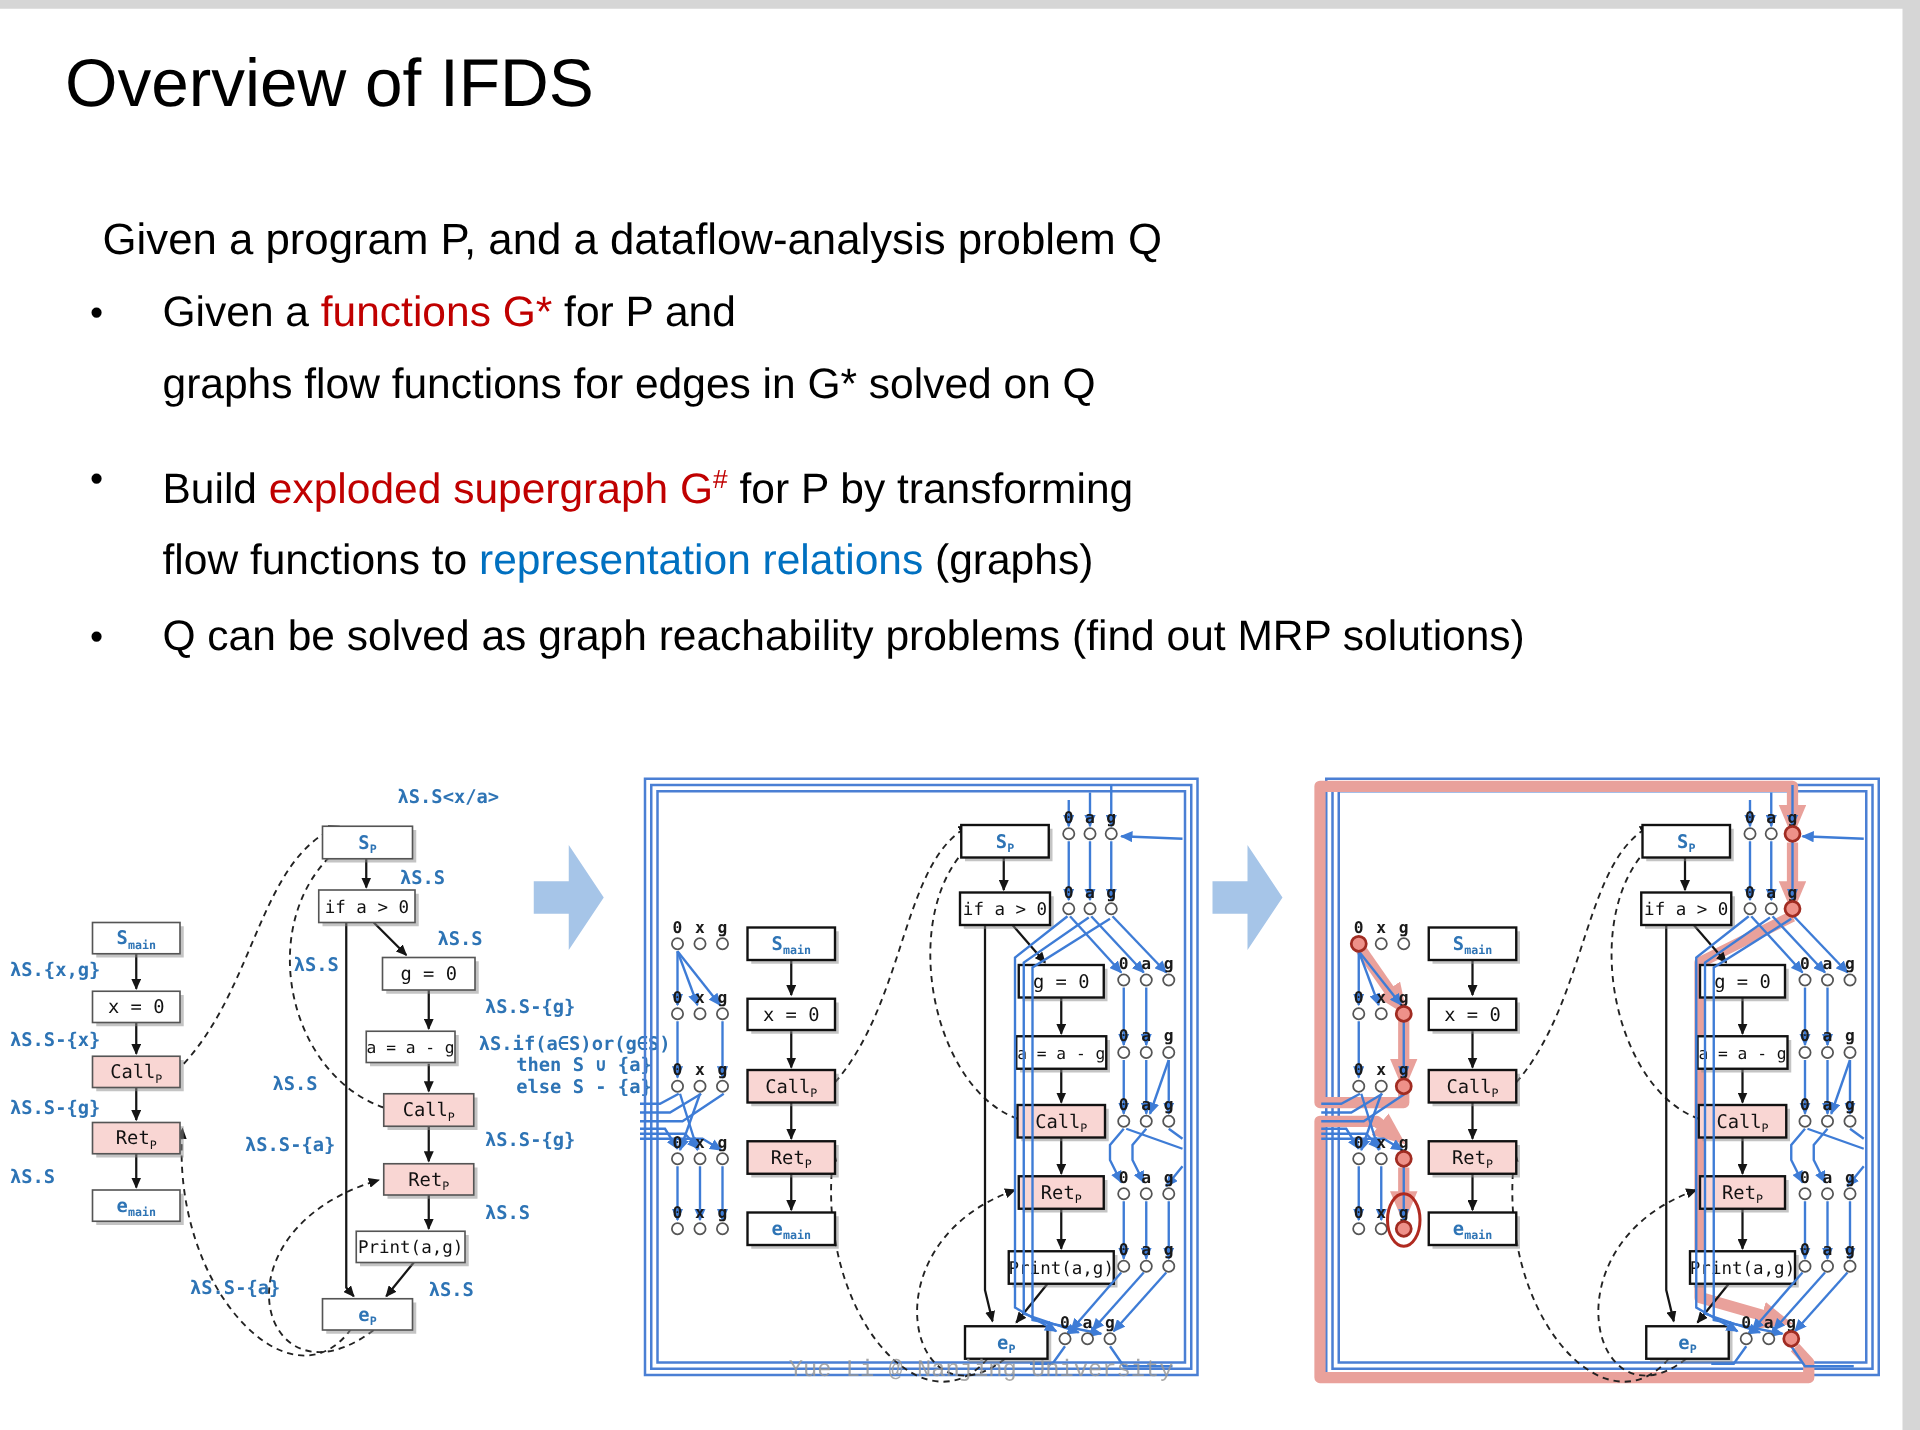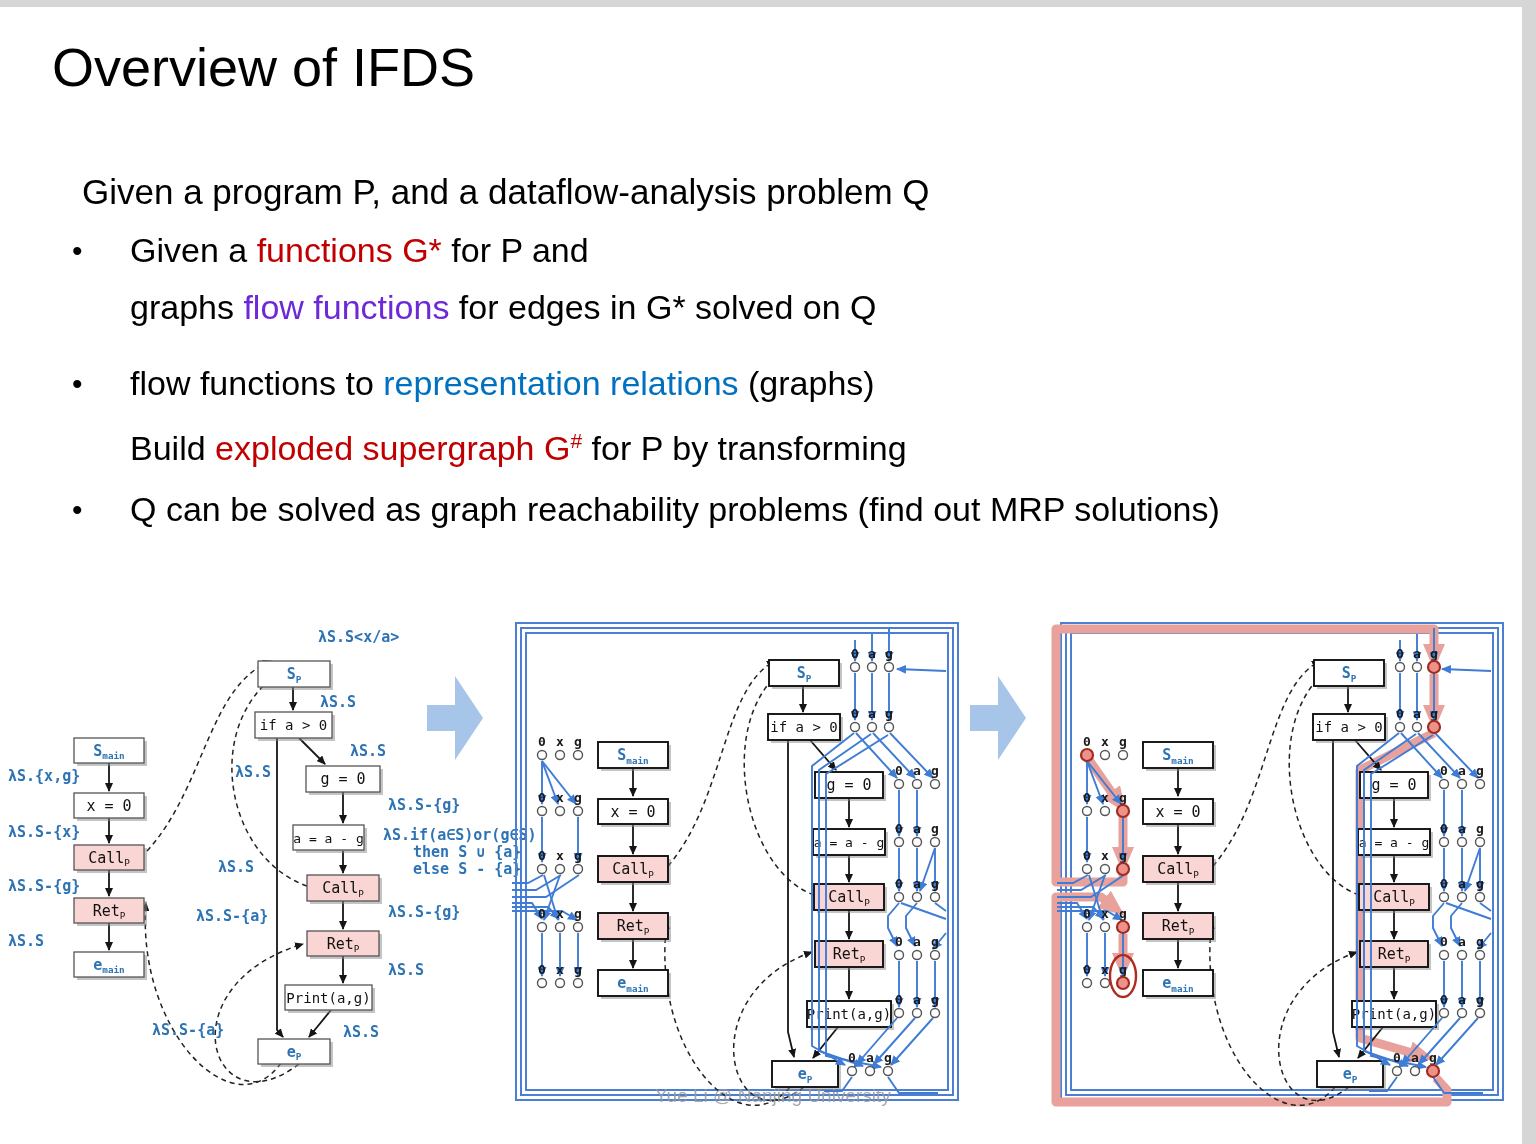--- a/index.html
+++ b/index.html
@@ -24,45 +24,45 @@
   .reddot{fill:#ee9189;stroke:#a12c22;stroke-width:2.2;}
   .redellipse{fill:none;stroke:#b02a20;stroke-width:2.4;}
   .dlab{font-family:"DejaVu Sans Mono",monospace;font-weight:bold;font-size:13px;fill:#1a1a1a;}
   .nlab{font-family:"DejaVu Sans Mono",monospace;fill:#111;}
   .nlab.blue{fill:#2e74b5;font-weight:bold;}
   .llab{font-family:"DejaVu Sans Mono",monospace;fill:#2e74b5;font-weight:600;font-size:15px;}
   .shadow{fill:#8a8a8a;opacity:.5;}
   .nodebox{stroke:#555;stroke-width:1.3;}
   .nodebox.strong{stroke:#111;stroke-width:1.9;}
   .bigarrow{fill:#a6c5e8;}
-  .watermark{position:absolute;left:655px;top:1085px;font-size:19px;color:#999;opacity:.85;z-index:5;}
+  .watermark{position:absolute;left:631px;top:1085px;font-size:19px;color:#999;opacity:.85;z-index:5;font-family:Liberation Mono, monospace;}
 </style>
 </head>
 <body>
 
 <div class="slide">
   <div class="strip-top"></div>
   <div class="strip-right"></div>
 
   <h1 class="title">Overview of IFDS</h1>
   <p class="intro">Given a program P, and a dataflow-analysis problem Q</p>
 
   <div id="bullets">
       <div class="bullet b1">
         <span class="mk">•</span>
         <div>
           <div class="bline"><span>Given a </span><span style="color: rgb(192, 0, 0);">functions G*</span><span> for P and</span></div>
-          <div class="bline"><span>graphs </span><span style="color: #6d28d9;">flow functions</span><span> for edges in G* solved on Q</span></div>
+          <div class="bline"><span>graphs </span><span style="color: #000000;">flow functions</span><span> for edges in G* solved on Q</span></div>
         </div>
       </div>
       <div class="bullet b2">
         <span class="mk">•</span>
         <div>
+          <div class="bline"><span>Build </span><span style="color: rgb(192, 0, 0);">exploded supergraph G</span><sup style="color: rgb(192, 0, 0);">#</sup><span> for P by transforming</span></div>
           <div class="bline"><span>flow functions to </span><span style="color: rgb(0, 112, 192);">representation relations</span><span> (graphs)</span></div>
-          <div class="bline"><span>Build </span><span style="color: rgb(192, 0, 0);">exploded supergraph G</span><sup style="color: rgb(192, 0, 0);">#</sup><span> for P by transforming</span></div>
         </div>
       </div>
       <div class="bullet b3">
         <span class="mk">•</span>
         <div>
           <div class="bline"><span>Q can be solved as graph reachability problems (find out MRP solutions)</span></div>
         </div>
       </div>
     </div>
 

